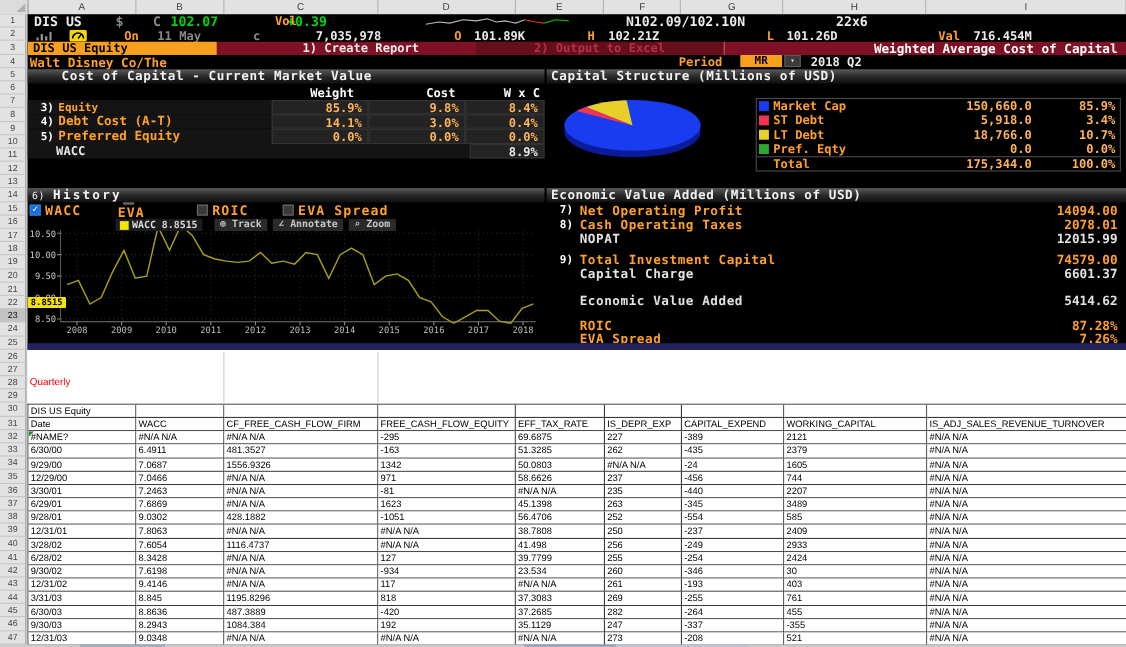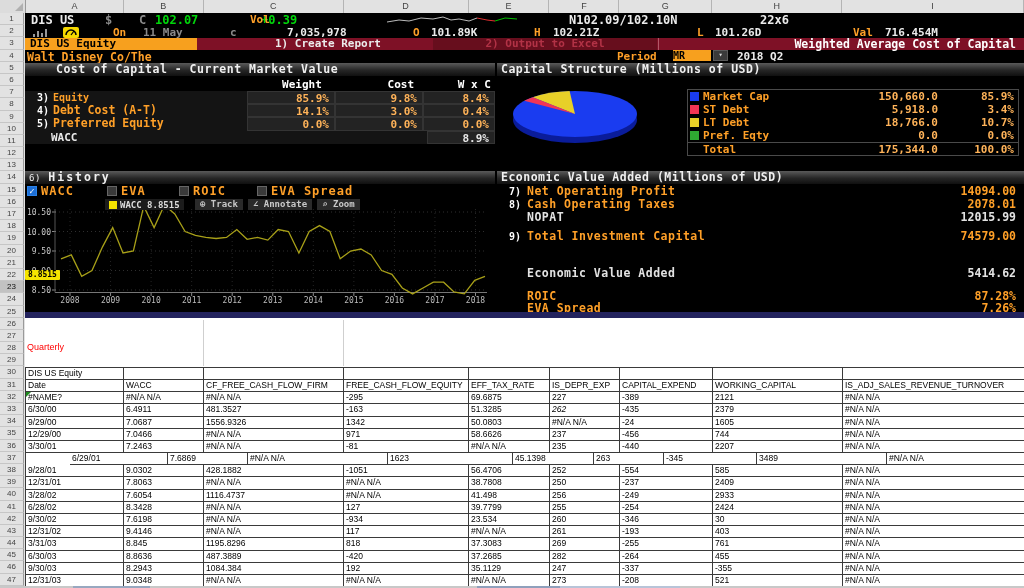--- a/index.html
+++ b/index.html
@@ -161,21 +161,21 @@
 
   <div class="abs" style="left:0;top:25px;width:999px;height:12px;background:#7e1126;"></div>
   <div class="abs" style="left:0;top:25px;width:172px;height:12px;background:#f7a01e;color:#000;font-weight:bold;line-height:12px;padding-left:5px;box-sizing:border-box;">DIS US Equity</div>
   <span class="abs bw" style="left:250px;top:25px;line-height:12px;">1) Create Report</span>
   <div class="abs" style="left:408px;top:25px;width:224px;height:12px;background:#670e1d;color:#b23246;font-weight:bold;line-height:12px;text-align:center;">2) Output to Excel</div>
   <div class="abs" style="left:633px;top:25px;width:1px;height:12px;background:#b05868;"></div>
   <span class="abs" style="right:8px;top:25px;color:#fff;font-weight:bold;font-size:11.5px;line-height:12px;">Weighted Average Cost of Capital</span>
 
   <span class="abs bo" style="left:2px;top:37px;font-size:11.5px;">Walt Disney Co/The</span>
   <span class="abs bo" style="left:592px;top:37px;">Period</span>
-  <div class="abs" style="left:648px;top:37px;width:38px;height:11px;background:#f7a01e;color:#000;font-weight:bold;font-size:10px;line-height:11px;">MR</div>
+  <div class="abs" style="left:648px;top:37px;width:38px;height:11px;background:#f7a01e;color:#000;font-weight:bold;font-size:10px;line-height:11px;text-align:center;">MR</div>
   <div class="abs" style="left:688px;top:37px;width:15px;height:11px;background:#3a3a3a;border:1px solid #5a5a5a;box-sizing:border-box;color:#ddd;font-size:7px;line-height:9px;text-align:center;">▾</div>
   <span class="abs bw" style="left:712px;top:37px;">2018 Q2</span>
 
   <div class="abs secthead" style="left:0;top:50px;width:470px;height:13px;padding-left:31px;">Cost of Capital - Current Market Value</div>
   <div class="abs secthead" style="left:472px;top:50px;width:527px;height:13px;">Capital Structure (Millions of USD)</div>
 
   <div class="abs" style="left:0;top:66px;width:470px;">
     <div class="cochead">
       <span style="width:222px;"></span>
       <span style="width:88px;text-align:right;padding-right:8px;">Weight</span>
@@ -254,21 +254,21 @@
     <span style="font-size:9px;font-weight:normal;">6)</span>
     <span style="letter-spacing:2px;">History</span>
   </div>
   <div class="abs secthead" style="left:472px;top:158px;width:527px;height:13px;">Economic Value Added (Millions of USD)</div>
 
   <div class="abs" style="left:2px;top:171px;width:468px;height:13px;" id="toggles">
       <div class="tgl" style="left: 0px;">
         <span class="tglbox on">✓</span>
         <span class="tl">WACC</span>
       </div>
-      <div class="tgl" style="left: 80px;">
+      <div class="tgl" style="left: 80px; flex-direction: column;">
         <span class="tglbox"></span>
         <span class="tl">EVA</span>
       </div>
       <div class="tgl" style="left: 152px;">
         <span class="tglbox"></span>
         <span class="tl">ROIC</span>
       </div>
       <div class="tgl" style="left: 230px;">
         <span class="tglbox"></span>
         <span class="tl">EVA Spread</span>
@@ -353,20 +353,25 @@
       <div class="evarow" style="top: 197.6px;">
         <span class="num"></span>
         <span class="lab ev-w">NOPAT</span>
         <span class="val ev-w">12015.99</span>
       </div>
       <div class="evarow" style="top: 216.8px;">
         <span class="num">9)</span>
         <span class="lab ev-o">Total Investment Capital</span>
         <span class="val ev-o">74579.00</span>
       </div>
+      <div class="evarow" style="top: 229.6px;">
+        <span class="num"></span>
+        <span class="lab ev-w">Capital Charge</span>
+        <span class="val ev-w">6601.37</span>
+      </div>
       <div class="evarow" style="top: 253.6px;">
         <span class="num"></span>
         <span class="lab ev-w">Economic Value Added</span>
         <span class="val ev-w">5414.62</span>
       </div>
       <div class="evarow" style="top: 276.8px;">
         <span class="num"></span>
         <span class="lab ev-o">ROIC</span>
         <span class="val ev-o">87.28%</span>
       </div>
@@ -418,21 +423,21 @@
       <div class="scell" style="width: 93px;">-389</div>
       <div class="scell" style="width: 130px;">2121</div>
       <div class="scell" style="width: 182px;">#N/A N/A</div>
     </div>
     <div class="srow">
       <div class="scell" style="width: 98px;">6/30/00</div>
       <div class="scell" style="width: 80px;">6.4911</div>
       <div class="scell" style="width: 140px;">481.3527</div>
       <div class="scell" style="width: 125px;">-163</div>
       <div class="scell" style="width: 81px;">51.3285</div>
-      <div class="scell" style="width: 70px; font-style: italic;">262</div>
+      <div class="scell" style="width: 70px;">262</div>
       <div class="scell" style="width: 93px;">-435</div>
       <div class="scell" style="width: 130px;">2379</div>
       <div class="scell" style="width: 182px;">#N/A N/A</div>
     </div>
     <div class="srow">
       <div class="scell" style="width: 98px;">9/29/00</div>
       <div class="scell" style="width: 80px;">7.0687</div>
       <div class="scell" style="width: 140px;">1556.9326</div>
       <div class="scell" style="width: 125px;">1342</div>
       <div class="scell" style="width: 81px;">50.0803</div>
@@ -457,21 +462,21 @@
       <div class="scell" style="width: 80px;">7.2463</div>
       <div class="scell" style="width: 140px;">#N/A N/A</div>
       <div class="scell" style="width: 125px;">-81</div>
       <div class="scell" style="width: 81px;">#N/A N/A</div>
       <div class="scell" style="width: 70px;">235</div>
       <div class="scell" style="width: 93px;">-440</div>
       <div class="scell" style="width: 130px;">2207</div>
       <div class="scell" style="width: 182px;">#N/A N/A</div>
     </div>
     <div class="srow">
-      <div class="scell" style="width: 98px; margin-left: 44px;">6/29/01</div>
+      <div class="scell" style="width: 98px;">6/29/01</div>
       <div class="scell" style="width: 80px;">7.6869</div>
       <div class="scell" style="width: 140px;">#N/A N/A</div>
       <div class="scell" style="width: 125px;">1623</div>
       <div class="scell" style="width: 81px;">45.1398</div>
       <div class="scell" style="width: 70px;">263</div>
       <div class="scell" style="width: 93px;">-345</div>
       <div class="scell" style="width: 130px;">3489</div>
       <div class="scell" style="width: 182px;">#N/A N/A</div>
     </div>
     <div class="srow">

